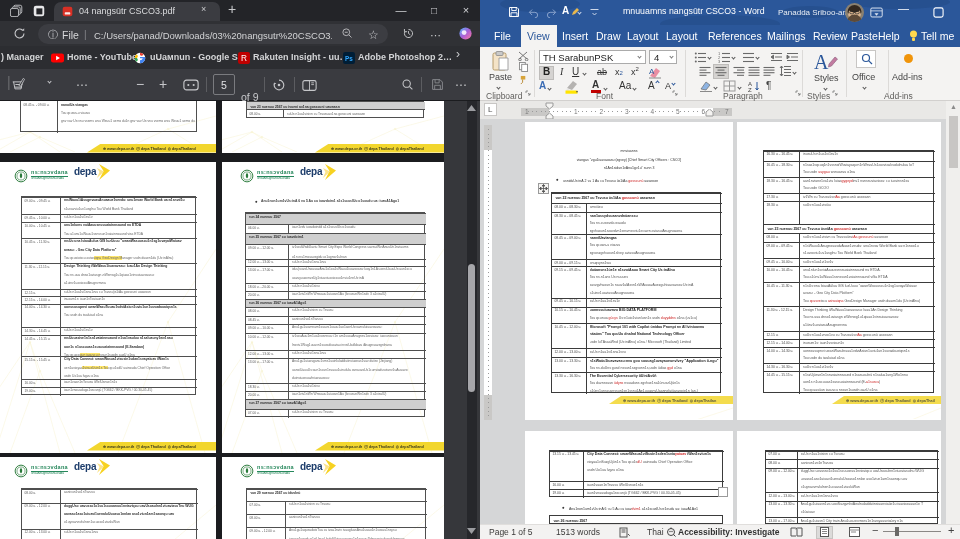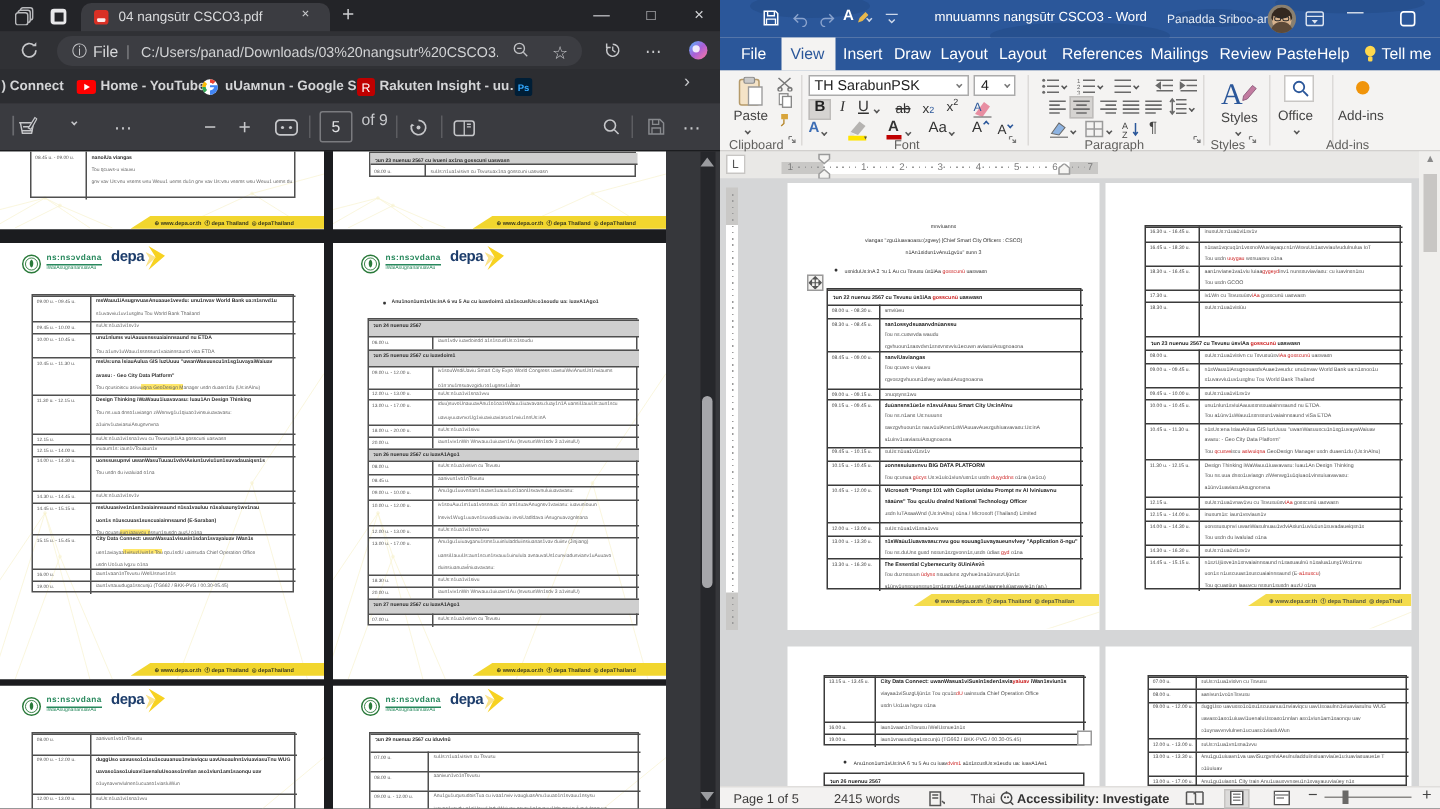--- a/index.html
+++ b/index.html
@@ -91,21 +91,21 @@
         <linearGradient id="cp" x1="0" y1="0" x2="1" y2="1">
           <stop offset="0" stop-color="#52b9ff"></stop>
           <stop offset=".5" stop-color="#a95fd8"></stop>
           <stop offset="1" stop-color="#ff7a9e"></stop>
         </linearGradient>
       </defs>
       <circle cx="8" cy="8" r="6.5" fill="url(#cp)"></circle>
       <circle cx="6.5" cy="7" r="2.6" fill="#fff" opacity=".85"></circle>
     </svg>
 <div class="a" id="ebm"></div>
-<span class="a bmt" style="left:1px;top:46px">) Connect</span>
+<span class="a bmt" style="left:1px;top:46px">) Manager</span>
 <svg class="a" width="13" height="10" style="left:51px;top:52.5px" viewBox="0 0 24 17">
       <rect width="24" height="17" rx="4" fill="#f00"></rect>
       <path d="M9.5 4.5l7 4-7 4z" fill="#fff"></path>
     </svg>
 <span class="a bmt" style="left:67px;top:46px">Home - YouTube</span>
 <svg class="a" width="12" height="12" style="left:134px;top:51.5px" viewBox="0 0 16 16">
       <circle cx="8" cy="8" r="7" fill="#fff"></circle>
       <path d="M15 8a7 7 0 0 1-7 7V11a4 4 0 0 0 3.8-2.7H8V6.5h6.8A7 7 0 0 1 15 8z" fill="#4285f4"></path>
       <path d="M8 1a7 7 0 0 1 4.9 2L10.6 5.3A4 4 0 0 0 8 4.2z" fill="#ea4335"></path>
       <path d="M1 8a7 7 0 0 1 2.1-5l2.3 2.3A4 4 0 0 0 4.2 8z" fill="#fbbc05"></path>
@@ -114,39 +114,40 @@
 <span class="a bmt" style="left:150px;top:46px">uUaмnun - Google S…</span>
 <svg class="a" width="12" height="12" style="left:238px;top:51.5px" viewBox="0 0 16 16">
       <rect width="16" height="16" rx="3" fill="#bf0000"></rect>
       <text x="8" y="12" font-size="11" fill="#fff" text-anchor="middle" font-family="Liberation Sans">R</text>
     </svg>
 <span class="a bmt" style="left:253px;top:46px">Rakuten Insight - uu…</span>
 <svg class="a" width="12" height="12" style="left:343px;top:51.5px" viewBox="0 0 16 16">
       <rect width="16" height="16" rx="3" fill="#001e36"></rect>
       <text x="8" y="11.5" font-size="8.5" fill="#31a8ff" text-anchor="middle" font-family="Liberation Sans" font-weight="bold">Ps</text>
     </svg>
+<span class="a bmt" style="left:358px;top:46px">Adobe Photoshop 2…</span>
 <span class="a" style="left:456px;top:47px;color:#c9cacd;font-size:12px">›</span>
 <div class="a" id="etool"></div>
 <span class="a" style="left:7px;top:74px;color:#6a6b6f;font-size:14px">|</span>
 <svg class="a" width="14" height="15" style="left:11px;top:77px" viewBox="0 0 16 16">
       <path d="M2 5h12M3 5l1.5 8h7L13 5M5 8h8M4.5 11h8" fill="none" stroke="#c6c7ca" stroke-width="1.1"></path>
       <path d="M9 9L14 1l1.5 1L11 10z" fill="#3a3b40" stroke="#c6c7ca" stroke-width="0.9"></path>
     </svg>
 <div class="a chv" style="left:48px;top:80.0px;border-color:#c6c7ca"></div>
 <span class="a eti" style="left:76px;top:69px">⋯</span>
 <span class="a eti" style="left:136px;top:68px;font-size:14px">−</span>
 <span class="a eti" style="left:159px;top:68px;font-size:14px">+</span>
 <svg class="a" width="16" height="12" style="left:183px;top:79px" viewBox="0 0 18 13">
       <rect x="1" y="1" width="16" height="11" rx="3" fill="none" stroke="#c6c7ca" stroke-width="1.3"></rect>
       <circle cx="6" cy="6.5" r="1.2" fill="#c6c7ca"></circle>
       <circle cx="12" cy="6.5" r="1.2" fill="#c6c7ca"></circle>
     </svg>
 <div class="a" style="left:206px;top:77px;width:1px;height:15px;background:#5c5d61"></div>
 <div class="a" style="left:213px;top:74px;width:22px;height:21px;border:1px solid #7a7b7f;border-radius:2px;color:#e0e1e3;font-size:10.5px;text-align:center;line-height:20px">5</div>
-<span class="a eti" style="left:241px;top:64px;font-size:10.5px">of 9</span>
+<span class="a eti" style="left:241px;top:81px;font-size:10.5px">of 9</span>
 <div class="a" style="left:264px;top:77px;width:1px;height:15px;background:#5c5d61"></div>
 <svg class="a" width="14" height="14" style="left:272px;top:78px" viewBox="0 0 16 16">
       <path d="M8 2.5a5.5 5.5 0 1 1-5.3 4" fill="none" stroke="#c6c7ca" stroke-width="1.3"></path>
       <path d="M1.5 7.5l1.4-2.3L5 6.5z" fill="#c6c7ca"></path>
       <circle cx="8" cy="8" r="1.5" fill="#c6c7ca"></circle>
     </svg>
 <div class="a" style="left:294px;top:77px;width:1px;height:15px;background:#5c5d61"></div>
 <svg class="a" width="15" height="13" style="left:302px;top:79px" viewBox="0 0 17 14">
       <rect x="1" y="1.5" width="15" height="11" rx="2" fill="none" stroke="#c6c7ca" stroke-width="1.2"></rect>
       <path d="M8.5 1.5v11" stroke="#c6c7ca"></path>
@@ -1016,21 +1017,21 @@
         <div class="a" style="left:0;top:66.5px;width:31.5px;height:8.0px;border-right:0.8px solid #3b3b3b"></div>
         <span class="wtm" style="left:2.5px;top:68.3px">13.00 u. - 17.00 u.</span>
         <span class="wdl" style="left:34.5px;top:68.0px;width:136.5px">Anu1gu1uiasn1 City train Anu1uausvvnseu1n1svayauuviaūey n1s</span>
       </div>
 </div>
 <div class="a" style="left:466px;top:101px;width:14px;height:423px;background:#f0efed"></div>
 <span class="a" style="left:470px;top:103px;font-size:7px;color:#8a8a8a">▲</span>
 <div class="a" style="left:468.5px;top:116px;width:9px;height:52px;background:#c8c6c4"></div>
 <div class="a" id="wstatus"></div>
 <span class="a" style="left:9px;top:527px;font-size:8.5px;color:#3b3a39">Page 1 of 5</span>
-<span class="a" style="left:76px;top:527px;font-size:8.5px;color:#3b3a39">2415 words</span>
+<span class="a" style="left:76px;top:527px;font-size:8.5px;color:#3b3a39">1513 words</span>
 <span class="a" style="left:167px;top:527px;font-size:8.5px;color:#3b3a39">Thai</span>
 <svg class="a" style="left:139px;top:527px" width="11" height="11" viewBox="0 0 11 11">
       <rect x="1" y="1" width="7" height="9" fill="none" stroke="#555"></rect>
       <path d="M2.5 3h4M2.5 5h4M9 7l1.5 1.5L13 6" stroke="#555" fill="none"></path>
     </svg>
 <svg class="a" style="left:186px;top:527px" width="11" height="11" viewBox="0 0 11 11">
       <circle cx="5" cy="5" r="3.5" fill="none" stroke="#444"></circle>
       <path d="M5 2v-1.5M7.5 7.5l2 2" stroke="#444"></path>
       <circle cx="4" cy="4.5" r="0.7" fill="#444"></circle>
       <circle cx="6" cy="4.5" r="0.7" fill="#444"></circle>

